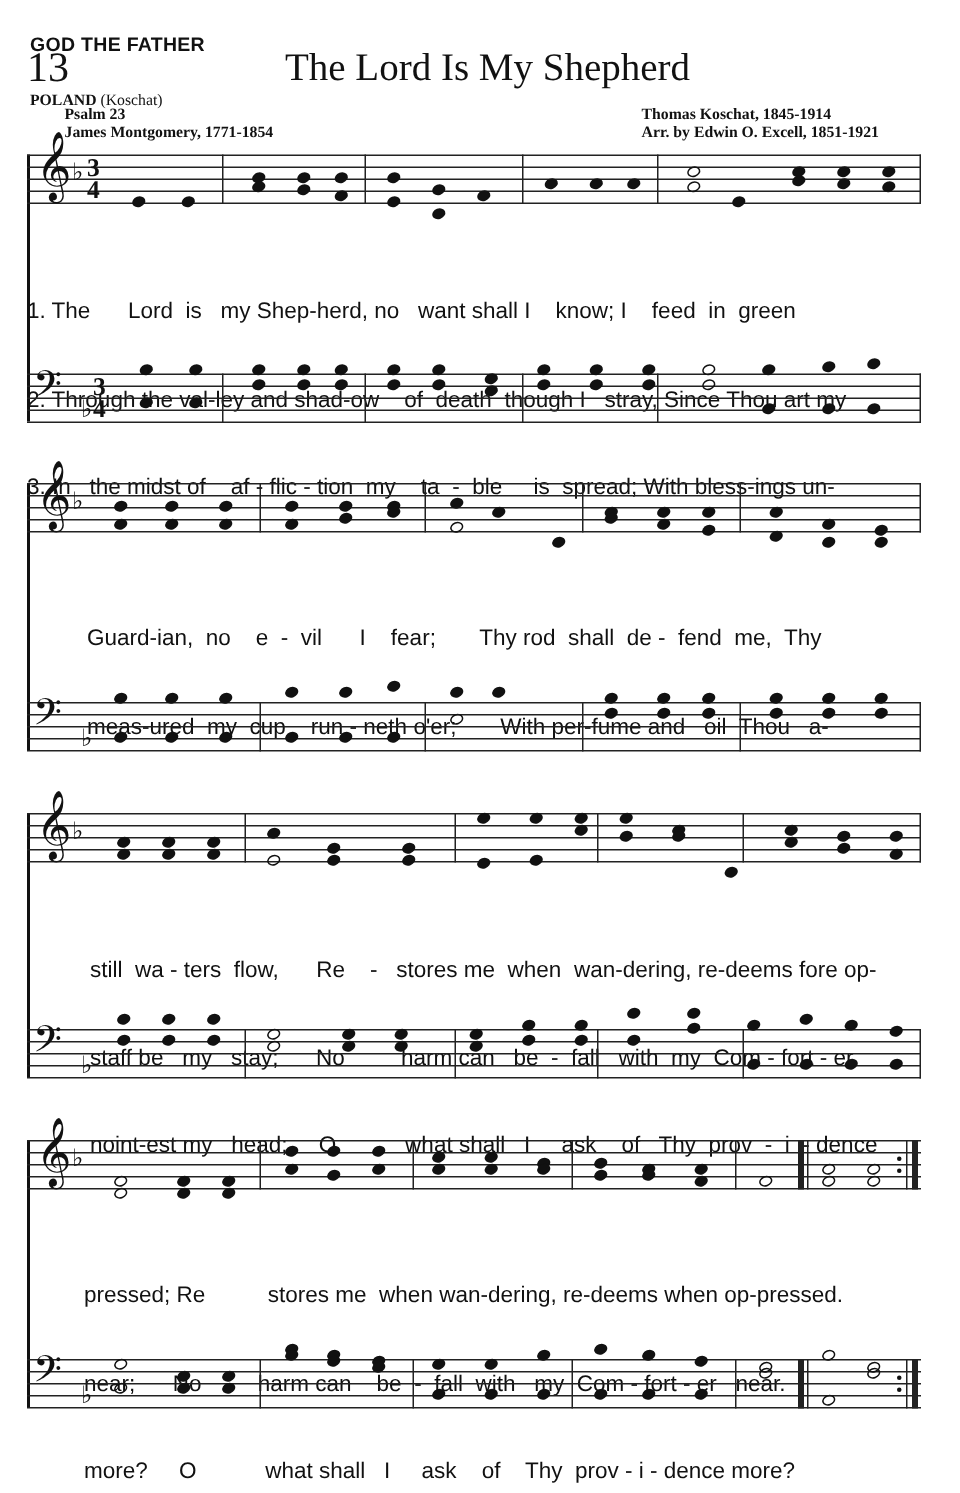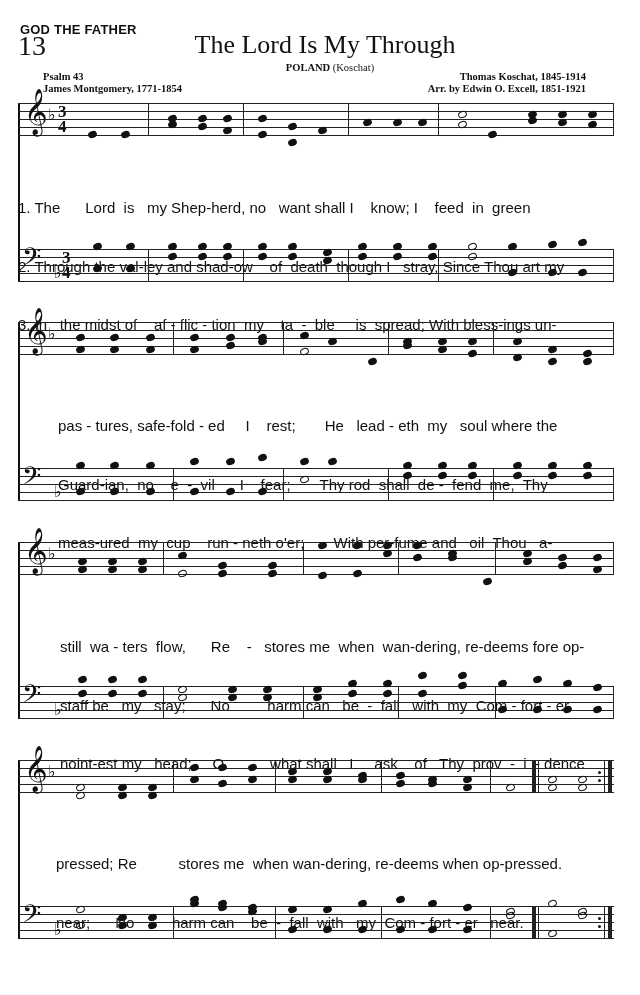--- a/index.html
+++ b/index.html
@@ -1,25 +1,25 @@
 <!DOCTYPE html>
 <html><head>
 <meta charset="utf-8">
 <style>
   html, body { margin: 0; padding: 0; background: #ffffff; }
   body { width: 640px; height: 995px; position: relative; overflow: hidden; color: #111; font-family: "DejaVu Serif", serif; }
   .abs { position: absolute; }
   .section { left: 20px; top: 22px; font-family: "Liberation Sans", sans-serif; font-weight: bold; font-size: 13px; letter-spacing: 0.2px; }
   .hymn-no { left: 18px; top: 32px; font-family: "Liberation Serif", serif; font-size: 28px; line-height: 28px; }
   .title { left: 0; width: 640px; top: 30px; text-align: center; font-family: "Liberation Serif", serif; font-size: 26px; padding-left: 10px; box-sizing: border-box; }
-  .tune { left: 0; width: 640px; top: 62px; text-align: center; font-family: "Liberation Serif", serif; font-size: 10.5px; font-weight: bold; padding-left: 20px; box-sizing: border-box; }
+  .tune { left: 0; width: 640px; top: 62px; font-family: "Liberation Serif", serif; font-size: 10.5px; font-weight: bold; padding-left: 20px; box-sizing: border-box; }
   .tune .paren { font-weight: normal; }
   .meta { font-family: "Liberation Serif", serif; font-size: 10.5px; line-height: 12px; font-weight: bold; }
   .meta-left { left: 43px; top: 71px; }
-  .meta-right { right: 54px; top: 71px; text-align: right; }
+  .meta-right { right: 54px; top: 71px; }
   .system { left: 18px; width: 596px; }
   .staff { position: absolute; left: 0; width: 596px; height: 32px; }
   .staff .line { position: absolute; left: 0; right: 0; height: 1px; background: #222; }
   .staff .bar { position: absolute; top: 0; width: 1px; height: 33px; background: #222; }
   .staff .bar.thick { width: 4px; }
   .brace { position: absolute; left: 0; width: 2px; background: #111; }
   .clef { position: absolute; font-family: "DejaVu Sans", sans-serif; color: #111; }
   .treble { left: 6px; top: -12px; font-size: 40px; line-height: 40px; }
   .bass { left: 4px; top: -4px; font-size: 30px; line-height: 30px; }
   .keysig { position: absolute; font-family: "DejaVu Sans", sans-serif; font-size: 16px; }
@@ -28,27 +28,27 @@
   .note.open { background: transparent; border: 1.5px solid #111; width: 7px; height: 5px; }
   .lyrics { font-family: Liberation Sans, sans-serif; font-size: 15px; line-height: 19.5px; white-space: pre; }
   .lyric-line { display: block; }
   .dots { position: absolute; width: 3px; height: 3px; background: #111; border-radius: 50%; }
 </style>
 </head>
 <body>
 
 <div class="abs section">GOD THE FATHER</div>
 <div class="abs hymn-no">13</div>
-<div class="abs title">The Lord Is My Through</div>
+<div class="abs title">The Lord Is My Shepherd</div>
 <div class="abs tune">
   <span>POLAND</span>
   <span class="paren">(Koschat)</span>
 </div>
 <div class="abs meta meta-left">
-  <div>Psalm 43</div>
+  <div>Psalm 23</div>
   <div>James Montgomery, 1771-1854</div>
 </div>
 <div class="abs meta meta-right">
   <div>Thomas Koschat, 1845-1914</div>
   <div>Arr. by Edwin O. Excell, 1851-1921</div>
 </div>
 
 <div class="abs system" style="top:103px;height:190px;">
   <div class="brace" style="top:0;height:178px;"></div>
   <div class="staff" style="top:0;">
@@ -187,21 +187,20 @@
     <div class="note" style="left:450px;top:16px"></div>
       <div class="note" style="left:450px;top:28px"></div>
     <div class="note" style="left:495px;top:16px"></div>
       <div class="note" style="left:495px;top:32px"></div>
     <div class="note" style="left:530px;top:24px"></div>
       <div class="note" style="left:530px;top:36px"></div>
     <div class="note" style="left:565px;top:28px"></div>
       <div class="note" style="left:565px;top:36px"></div>
   </div>
   <div class="lyrics abs" style="left:40px;top:55px;">
-    <span class="lyric-line">pas - tures, safe-fold - ed     I    rest;       He   lead - eth  my   soul where the</span>
     <span class="lyric-line">Guard-ian,  no    e  -  vil      I    fear;       Thy rod  shall  de -  fend  me,  Thy</span>
     <span class="lyric-line">meas-ured  my  cup    run - neth o'er;       With per-fume and   oil  Thou   a-</span>
   </div>
   <div class="staff" style="top:146px;">
     <div class="line" style="top:0"></div>
       <div class="line" style="top:8px"></div>
       <div class="line" style="top:16px"></div>
       <div class="line" style="top:24px"></div>
       <div class="line" style="top:32px"></div>
     <span class="clef bass">𝄢</span>
@@ -383,20 +382,21 @@
       <div class="note" style="left:445px;top:24px"></div>
     <div class="note open" style="left:488px;top:24px"></div>
     <div class="note open" style="left:530px;top:16px"></div>
       <div class="note open" style="left:530px;top:24px"></div>
     <div class="note open" style="left:560px;top:16px"></div>
       <div class="note open" style="left:560px;top:24px"></div>
   </div>
   <div class="lyrics abs" style="left:38px;top:55px;">
     <span class="lyric-line">pressed; Re          stores me  when wan-dering, re-deems when op-pressed.</span>
     <span class="lyric-line">near;      No         harm can    be  -  fall  with   my  Com - fort - er   near.</span>
+    <span class="lyric-line">more?     O           what shall   I     ask    of    Thy  prov - i - dence more?</span>
     
   </div>
   <div class="staff" style="top:146px;">
     <div class="line" style="top:0"></div>
       <div class="line" style="top:8px"></div>
       <div class="line" style="top:16px"></div>
       <div class="line" style="top:24px"></div>
       <div class="line" style="top:32px"></div>
     <span class="clef bass">𝄢</span>
     <span class="keysig" style="left:36px;top:14px;">♭</span>

